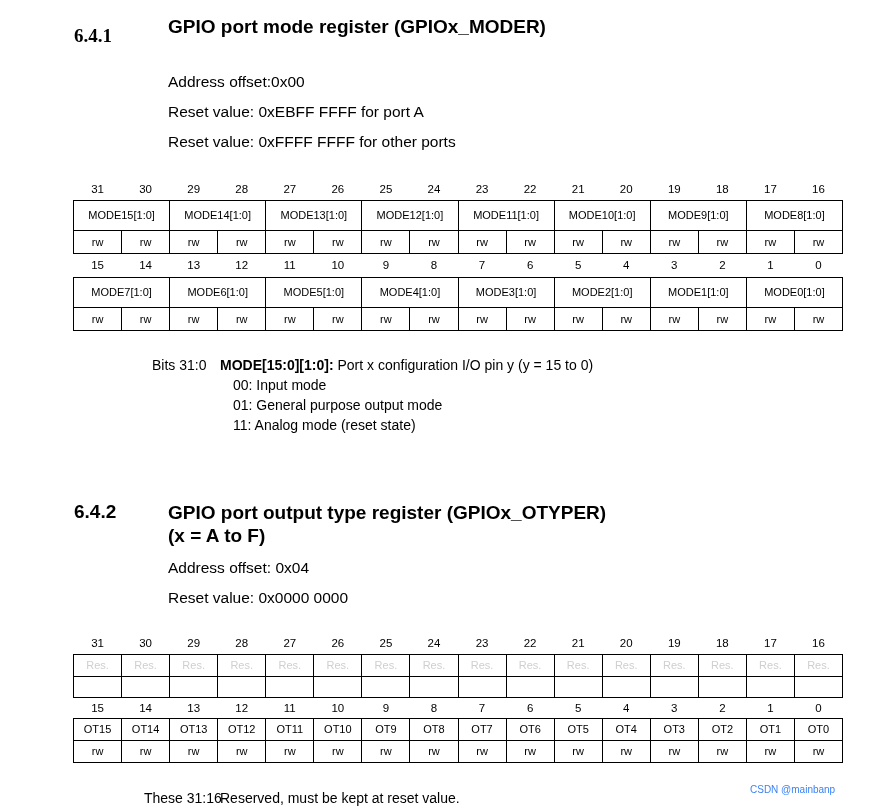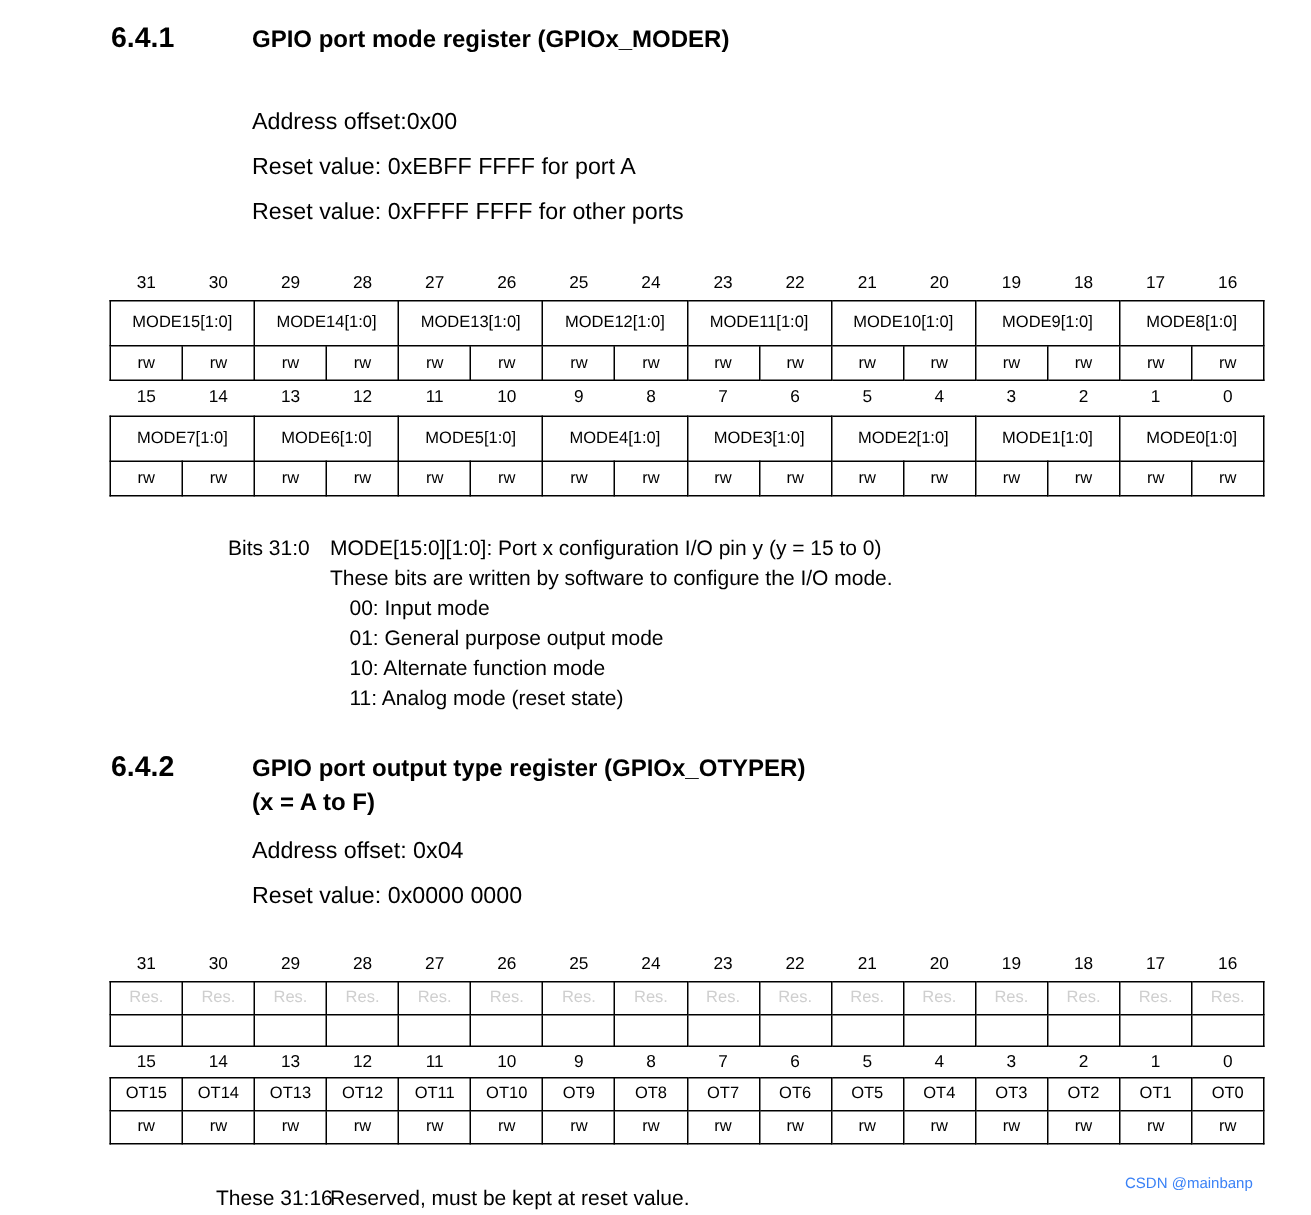--- a/index.html
+++ b/index.html
@@ -2,39 +2,39 @@
 <html><head>
 <meta charset="utf-8">
 <style>
   html, body { margin: 0; padding: 0; background: #ffffff; }
   body {
     width: 874px; height: 810px; position: relative; overflow: hidden;
     font-family: "Liberation Sans", sans-serif; color: #000;
   }
   .abs { position: absolute; white-space: nowrap; }
   .sec-num { font-weight: bold; font-size: 19px; }
-  .sec-title { font-weight: bold; font-size: 16px; line-height: 23px; }
+  .sec-title { font-weight: bold; font-size: 19px; line-height: 23px; }
   .meta { font-size: 15.5px; }
   .reg {
     position: absolute; left: 73px; width: 770px;
     border-collapse: collapse; table-layout: fixed;
     font-size: 11px;
   }
   .reg td { text-align: center; padding: 0; }
   .reg td.c { border: 1px solid #000; }
   .reg tr.bitnum td { border: none; font-size: 11.5px; }
   .reg .res { color: #cfcfcf; }
   .desc { font-size: 14px; line-height: 20px; }
-  .desc b { font-weight: normal; }
+  .desc b { font-weight: bold; }
   .watermark { color: #3b82f6; font-size: 10px; }
 </style>
 </head>
 <body>
 
-<div class="abs sec-num" style="left:74px; top:15px;">6.4.1</div>
+<div class="abs sec-num" style="left:74px; top:25px;font-family:Liberation Serif, serif;">6.4.1</div>
 <div class="abs sec-title" style="left:168px; top:15px;">
   <div>GPIO port mode register (GPIOx_MODER)</div>
 </div>
 <div class="abs meta" style="left:168px; top:73px;">Address offset:0x00</div>
 <div class="abs meta" style="left:168px; top:103px;">Reset value: 0xEBFF FFFF for port A</div>
 <div class="abs meta" style="left:168px; top:133px;">Reset value: 0xFFFF FFFF for other ports</div>
 
 <table class="reg" style="top:178px;">
   <colgroup>
     <col>
@@ -150,25 +150,23 @@
 </tbody>
   </table>
 
 <div class="abs desc" style="left:152px; top:355px;text-align:right;">
   <span>Bits 31:0</span>
 </div>
 <div class="abs desc" style="left:220px; top:355px;">
   <div>
     <b>MODE[15:0][1:0]:</b><span> Port x configuration I/O pin y (y = 15 to 0)</span>
   </div>
-  <div>These bits are written by software to configure the I/O mode.</div>
   <div style="padding-left:13px;">
     <div>00: Input mode</div>
     <div>01: General purpose output mode</div>
-    <div>10: Alternate function mode</div>
     <div>11: Analog mode (reset state)</div>
   </div>
 </div>
 
 <div class="abs sec-num" style="left:74px; top:501px;">6.4.2</div>
 <div class="abs sec-title" style="left:168px; top:501px;">
   <div>GPIO port output type register (GPIOx_OTYPER)</div>
   <div>(x = A to F)</div>
 </div>
 <div class="abs meta" style="left:168px; top:559px;">Address offset: 0x04</div>

